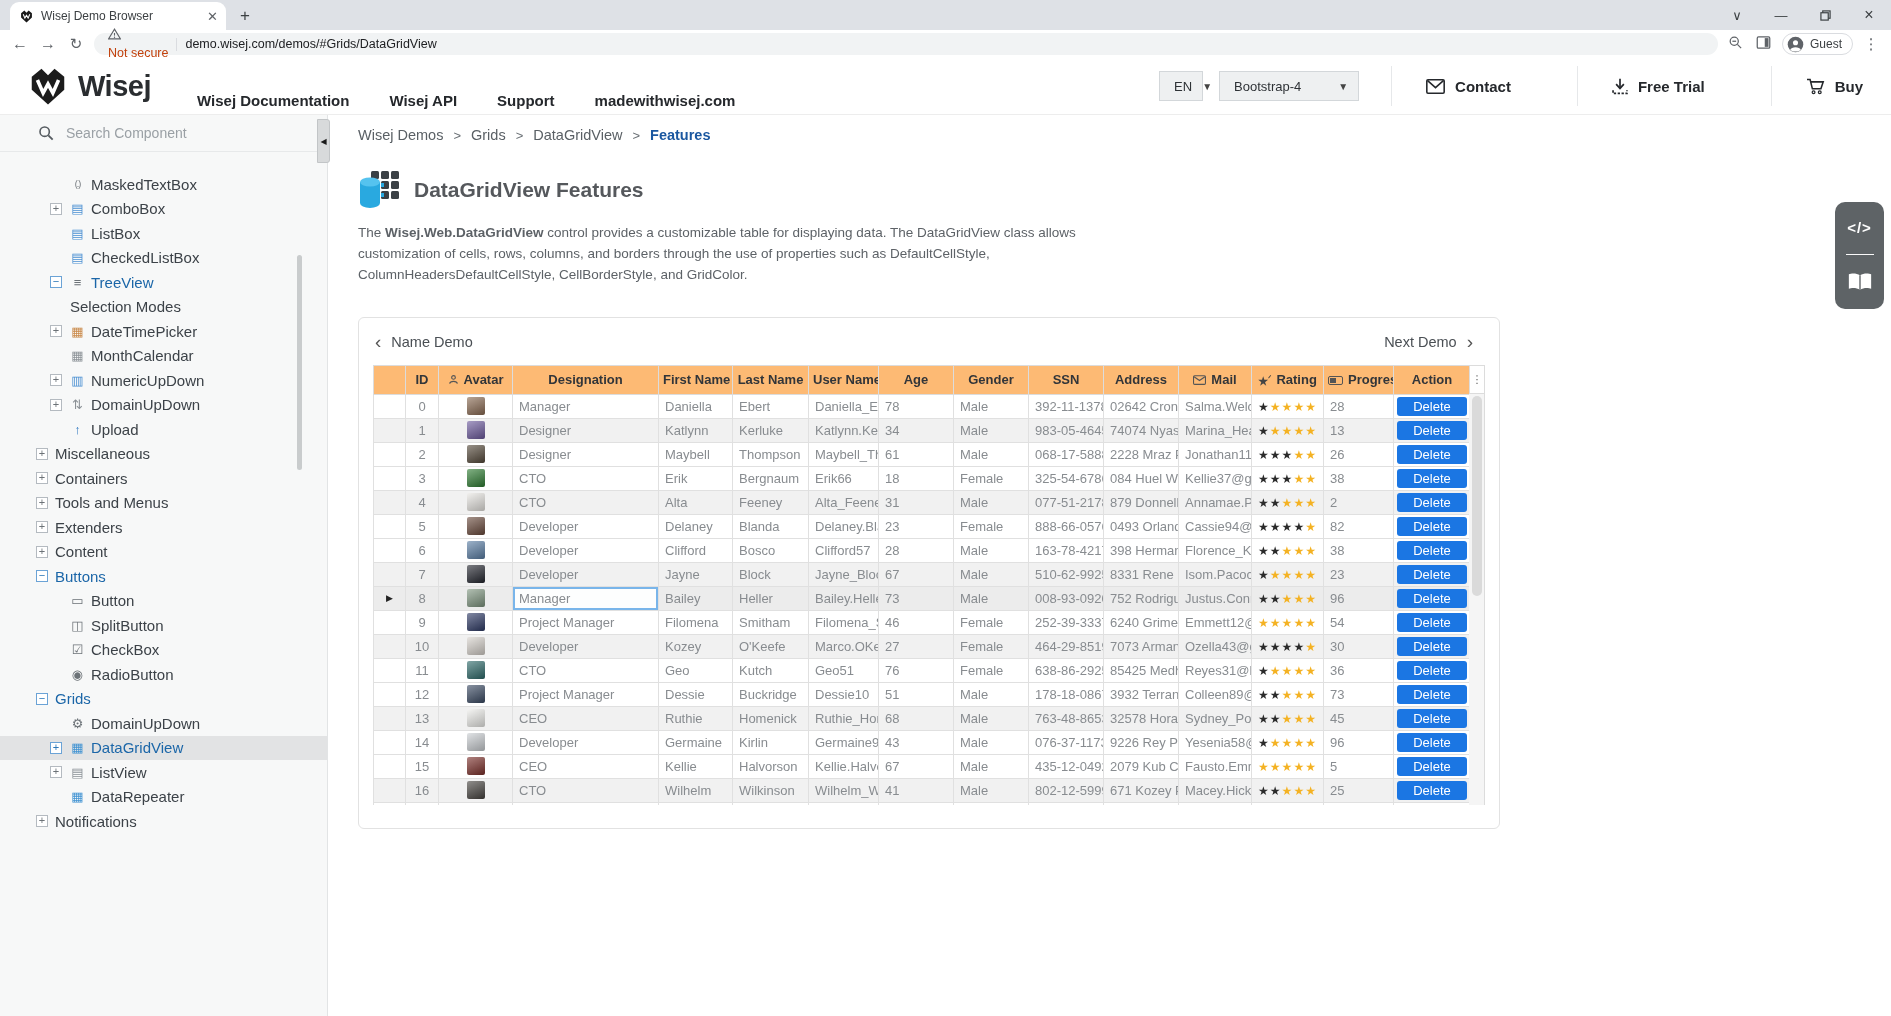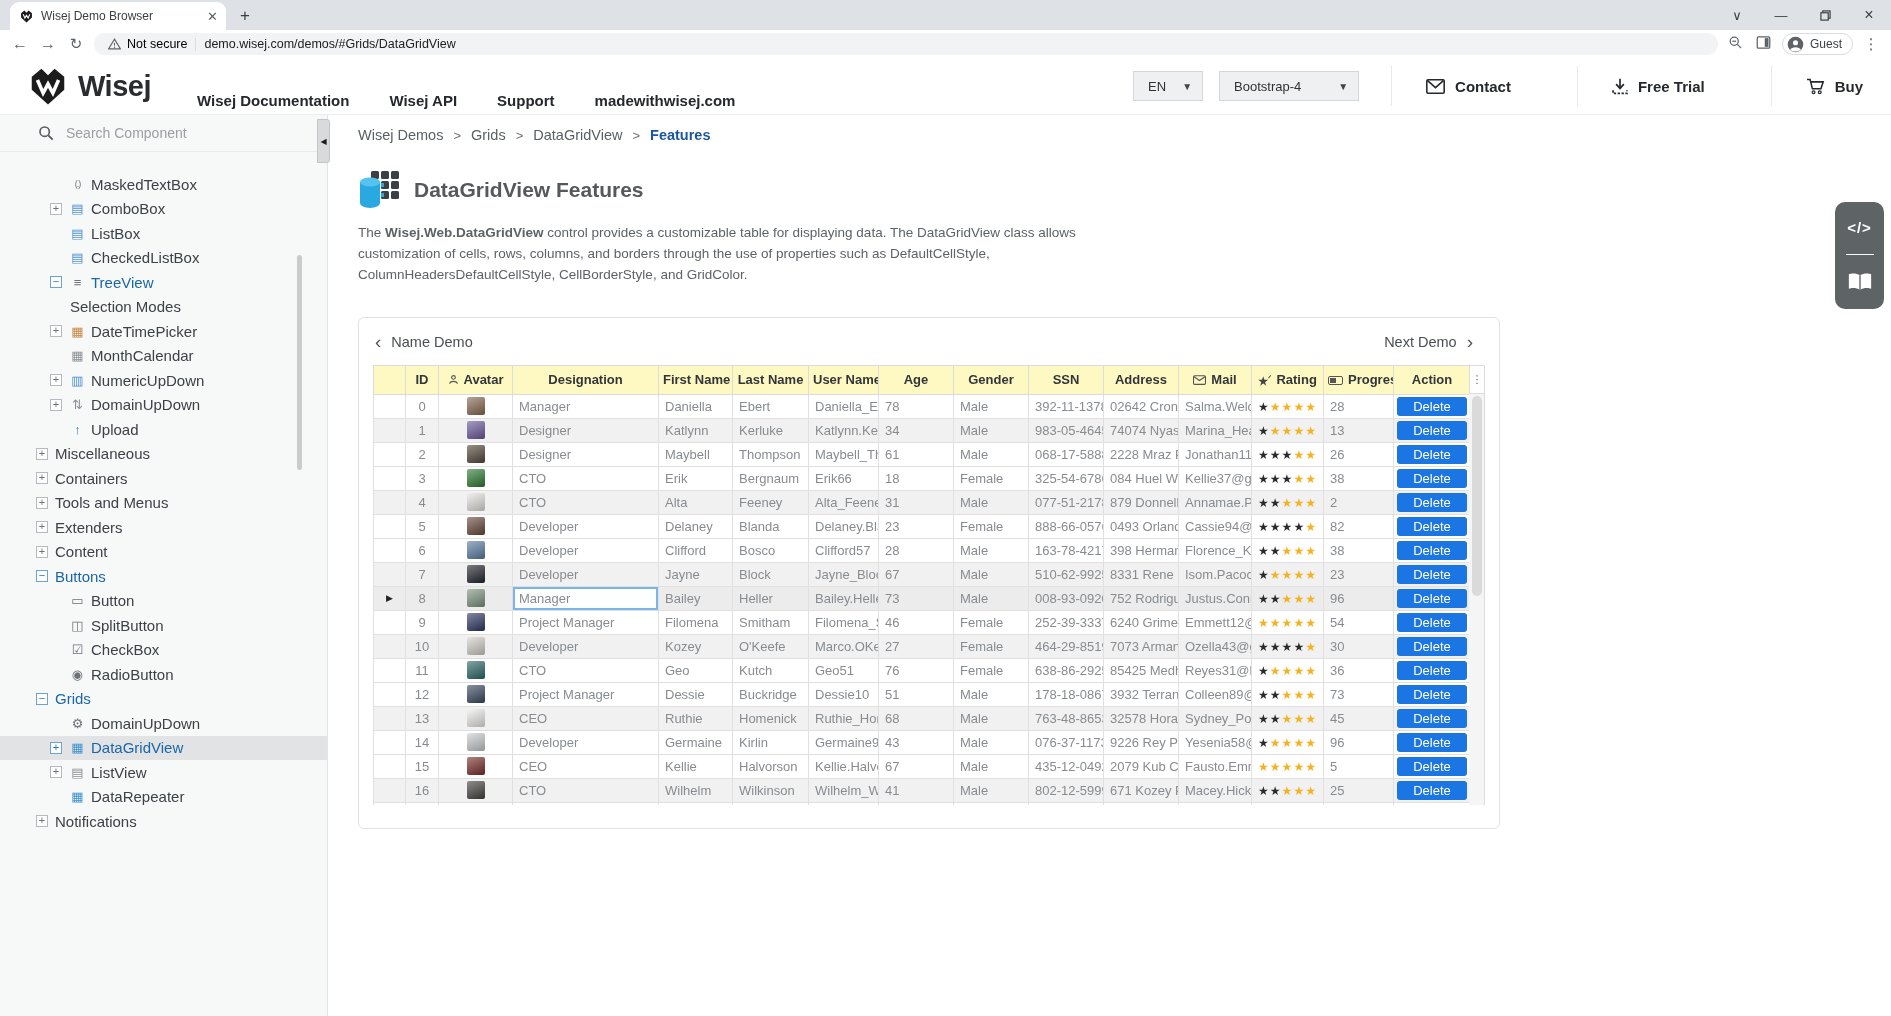--- a/index.html
+++ b/index.html
@@ -16,38 +16,38 @@
   .newtab { font-size:17px; color:#3c4043; margin:0 0 4px 14px; }
   .winbtns { margin-left:auto; display:flex; align-items:center; height:30px; }
   .wbtn { width:44px; height:30px; display:flex; align-items:center; justify-content:center;
     color:#3c4043; font-size:13px; }
   .favicon { width:13px; height:13px; flex:0 0 13px; }
 
   .toolbar { height:28px; background:#fff; display:flex; align-items:center; padding:0 10px; gap:8px; }
   .navic { width:20px; text-align:center; font-size:15px; color:#5f6368; }
   .urlbar { flex:1; height:22px; background:#f1f3f4; border-radius:12px; display:flex;
     align-items:center; padding:0 14px; gap:8px; font-size:12.5px; color:#202124; }
-  .nsec { display:flex; align-items:center; gap:6px; color:#000000; }
+  .nsec { display:flex; align-items:flex-start; gap:6px; color:#c2410c;flex-direction:column; }
   .url-div { width:1px; height:13px; background:#dadce0; }
   .guest { height:22px; border:1px solid #dadce0; border-radius:12px; display:flex;
     align-items:center; gap:6px; padding:0 10px 0 4px; font-size:12px; color:#3c4043; }
 
   
   .site-header { height:57px; background:#fff; display:flex; align-items:center;
     padding:0 22px 0 26px; border-bottom:1px solid #ededed; }
   .logo { display:flex; align-items:center; gap:8px; }
   .logo-text { font-size:29px; font-weight:bold; color:#2a2d30; letter-spacing:-0.5px; }
   .mainnav { display:flex; gap:40px; margin-left:46px; }
   .mainnav a { text-decoration:none; font-size:15px; font-weight:bold; color:#25282c;margin-top:28px; }
   .hright { margin-left:auto; display:flex; align-items:center; }
   .selbox { height:30px; background:#eef0f1; border:1px solid #d3d7da; display:flex;
     align-items:center; justify-content:space-between; padding:0 10px 0 14px;
     font-size:13px; color:#2e3236; cursor:pointer; }
   .selbox .car { font-size:10px; color:#444; margin-left:10px; }
-  .sel-en { width:70px; }
+  .sel-en { width:44px; }
   .sel-theme { width:140px; margin-left:16px; }
   .vdiv { width:1px; height:40px; background:#e6e8ea; margin:0 0 0 32px; }
   .haction { display:flex; align-items:center; gap:10px; padding:0 34px;
     font-size:15px; font-weight:bold; color:#25282c; cursor:pointer; }
   .haction svg { display:block; }
 
   
   .app { display:flex; height:901px; position:relative; }
 
   .sidebar { width:328px; background:#f7f8f8; border-right:1px solid #e2e4e5;
@@ -87,21 +87,21 @@
   .demo-panel { margin-top:31px; width:1142px; height:512px; border:1px solid #e2e2e2;
     border-radius:6px; padding:9px 14px 14px; position:relative; }
   .demonav { display:flex; justify-content:space-between; align-items:center;
     height:30px; padding:0 12px 0 2px; font-size:14.5px; color:#4a4f54; }
   .demobtn { display:flex; align-items:center; gap:10px; cursor:pointer; }
   .demobtn .chv { font-size:19px; color:#555; }
 
   
   .grid-wrap { margin-top:8px; position:relative; width:1113px; height:440px; overflow:hidden; }
   table.grid { border-collapse:collapse; table-layout:fixed; width:1097px; }
-  .grid th { height:29px; background:#fef9c3; border:1px solid #dcdcdc; font-size:13px;
+  .grid th { height:29px; background:#fdba74; border:1px solid #dcdcdc; font-size:13px;
     font-weight:bold; color:#323539; white-space:nowrap; overflow:hidden;
     padding:0 4px; }
   .grid th .hic { margin-right:5px; vertical-align:-1px; display:inline-block; }
   .grid td { height:23.5px; border:1px solid #e0e0e0; font-size:13px; color:#87368;
     color:#888c90; padding:0 6px; white-space:nowrap; overflow:hidden; background:#fff; }
   tr.zebra td { background:#f1f1f1; }
   tr.current td { background:#ececec; }
   td.c { text-align:center; }
   td.rowhdr { padding:0; text-align:center; color:#222; font-size:9px; }
   .avatar { width:18px; height:18px; border-radius:2px; margin:0 auto;

